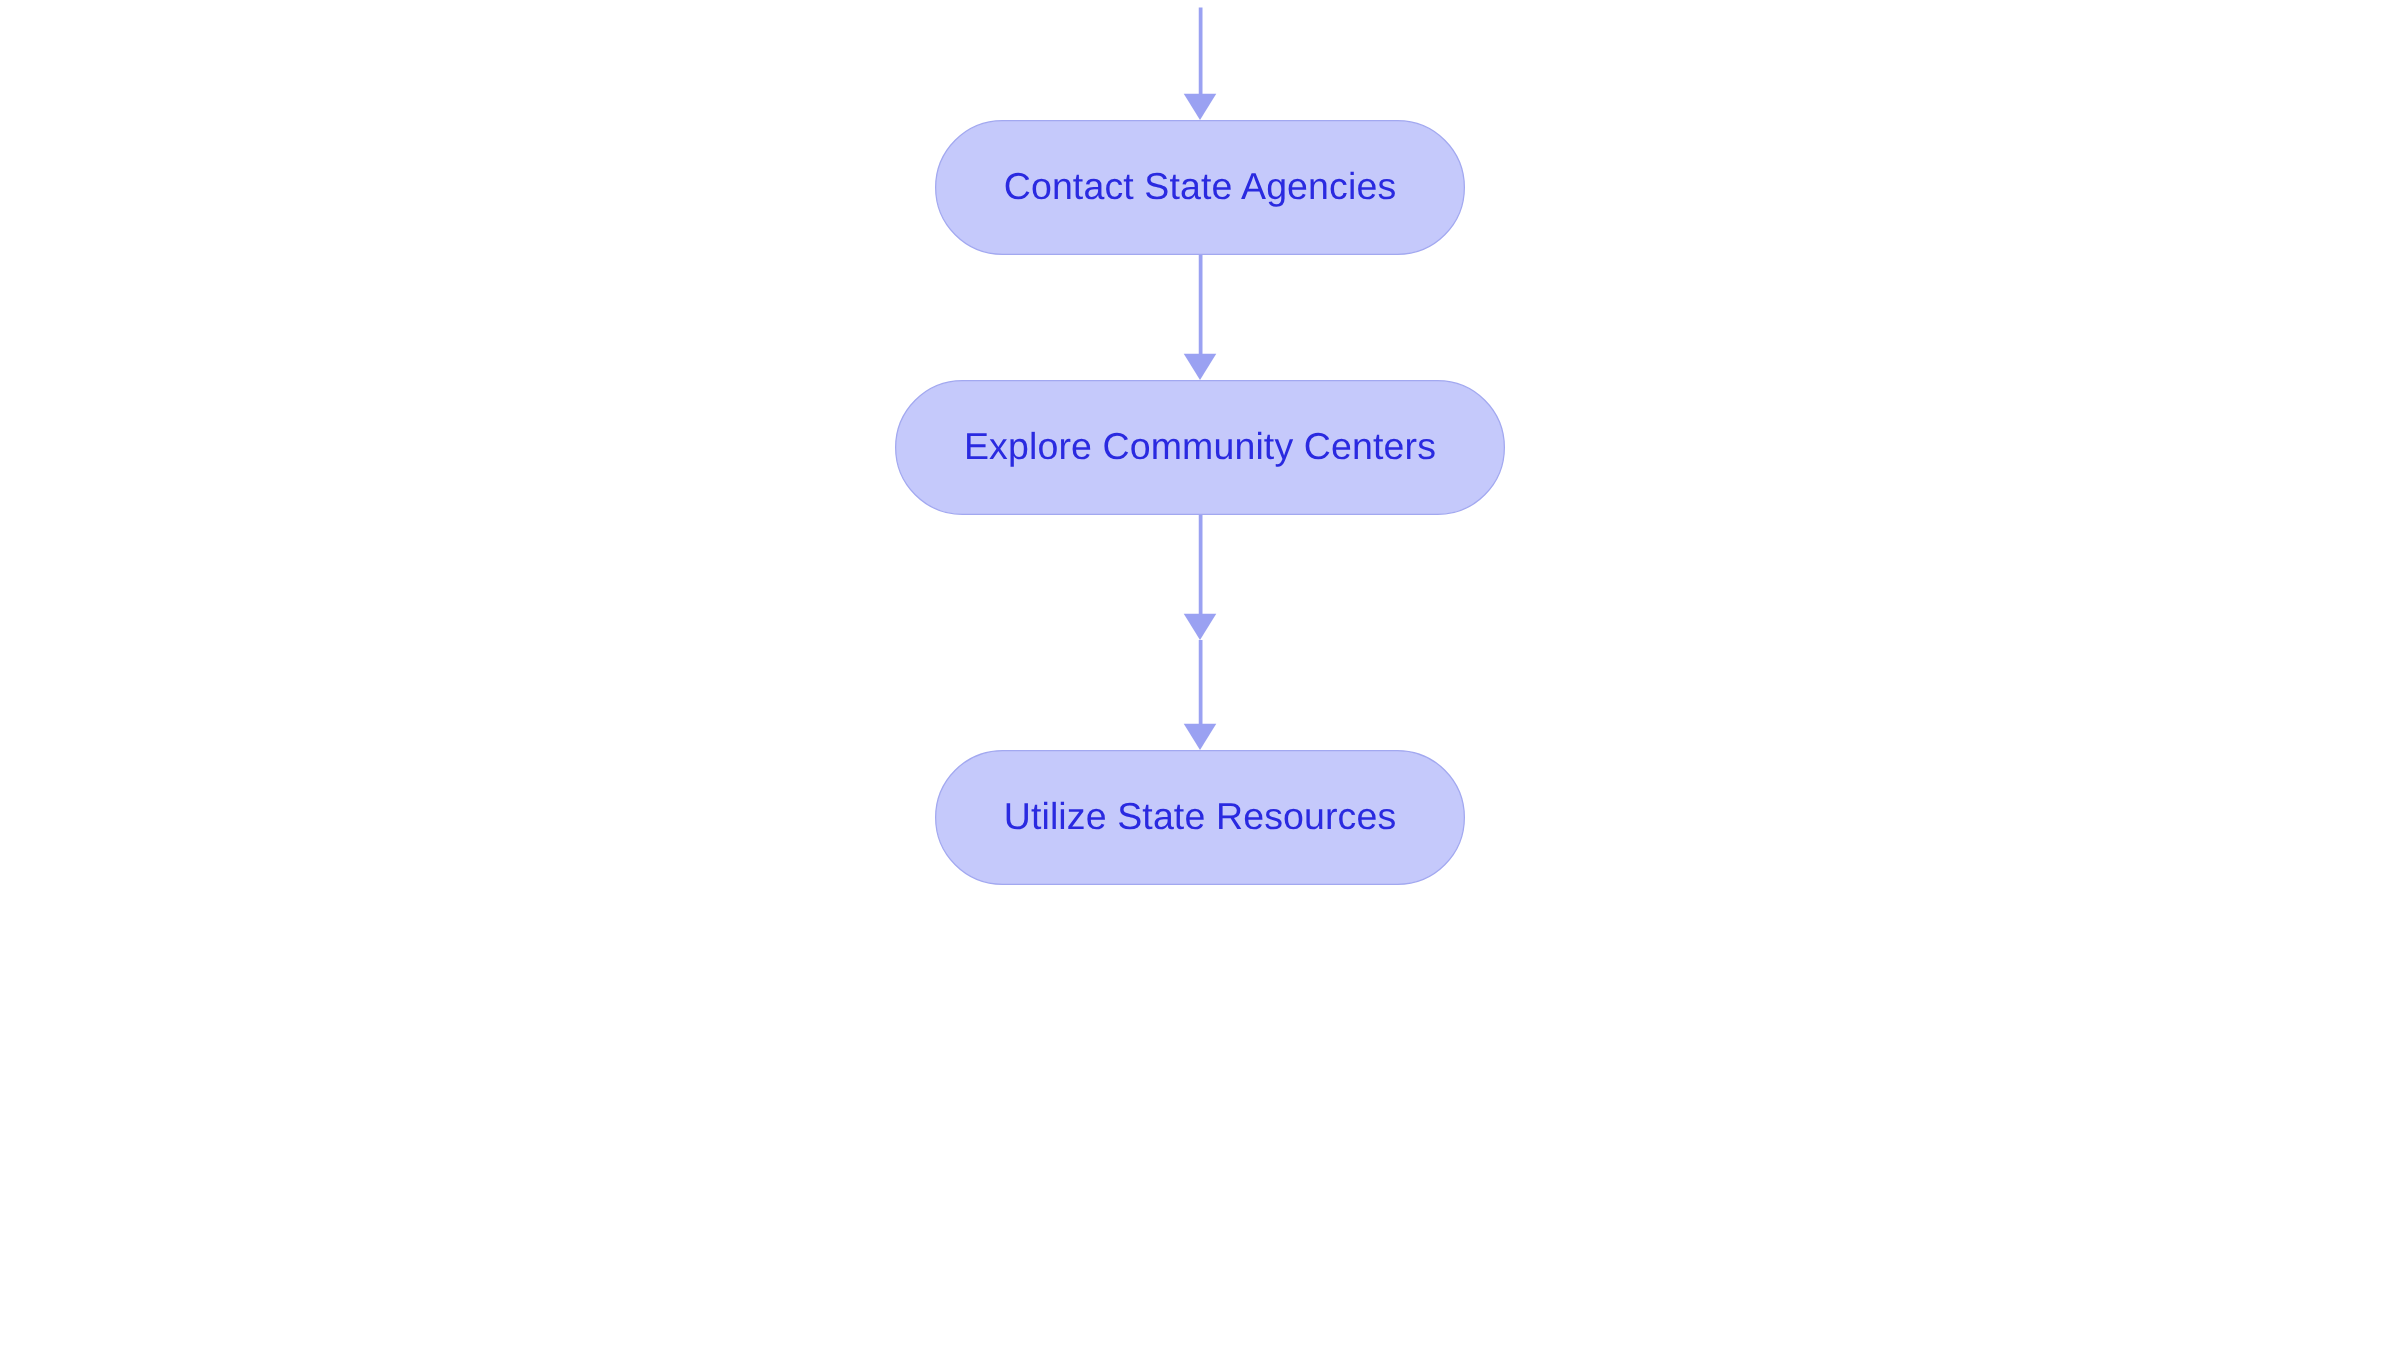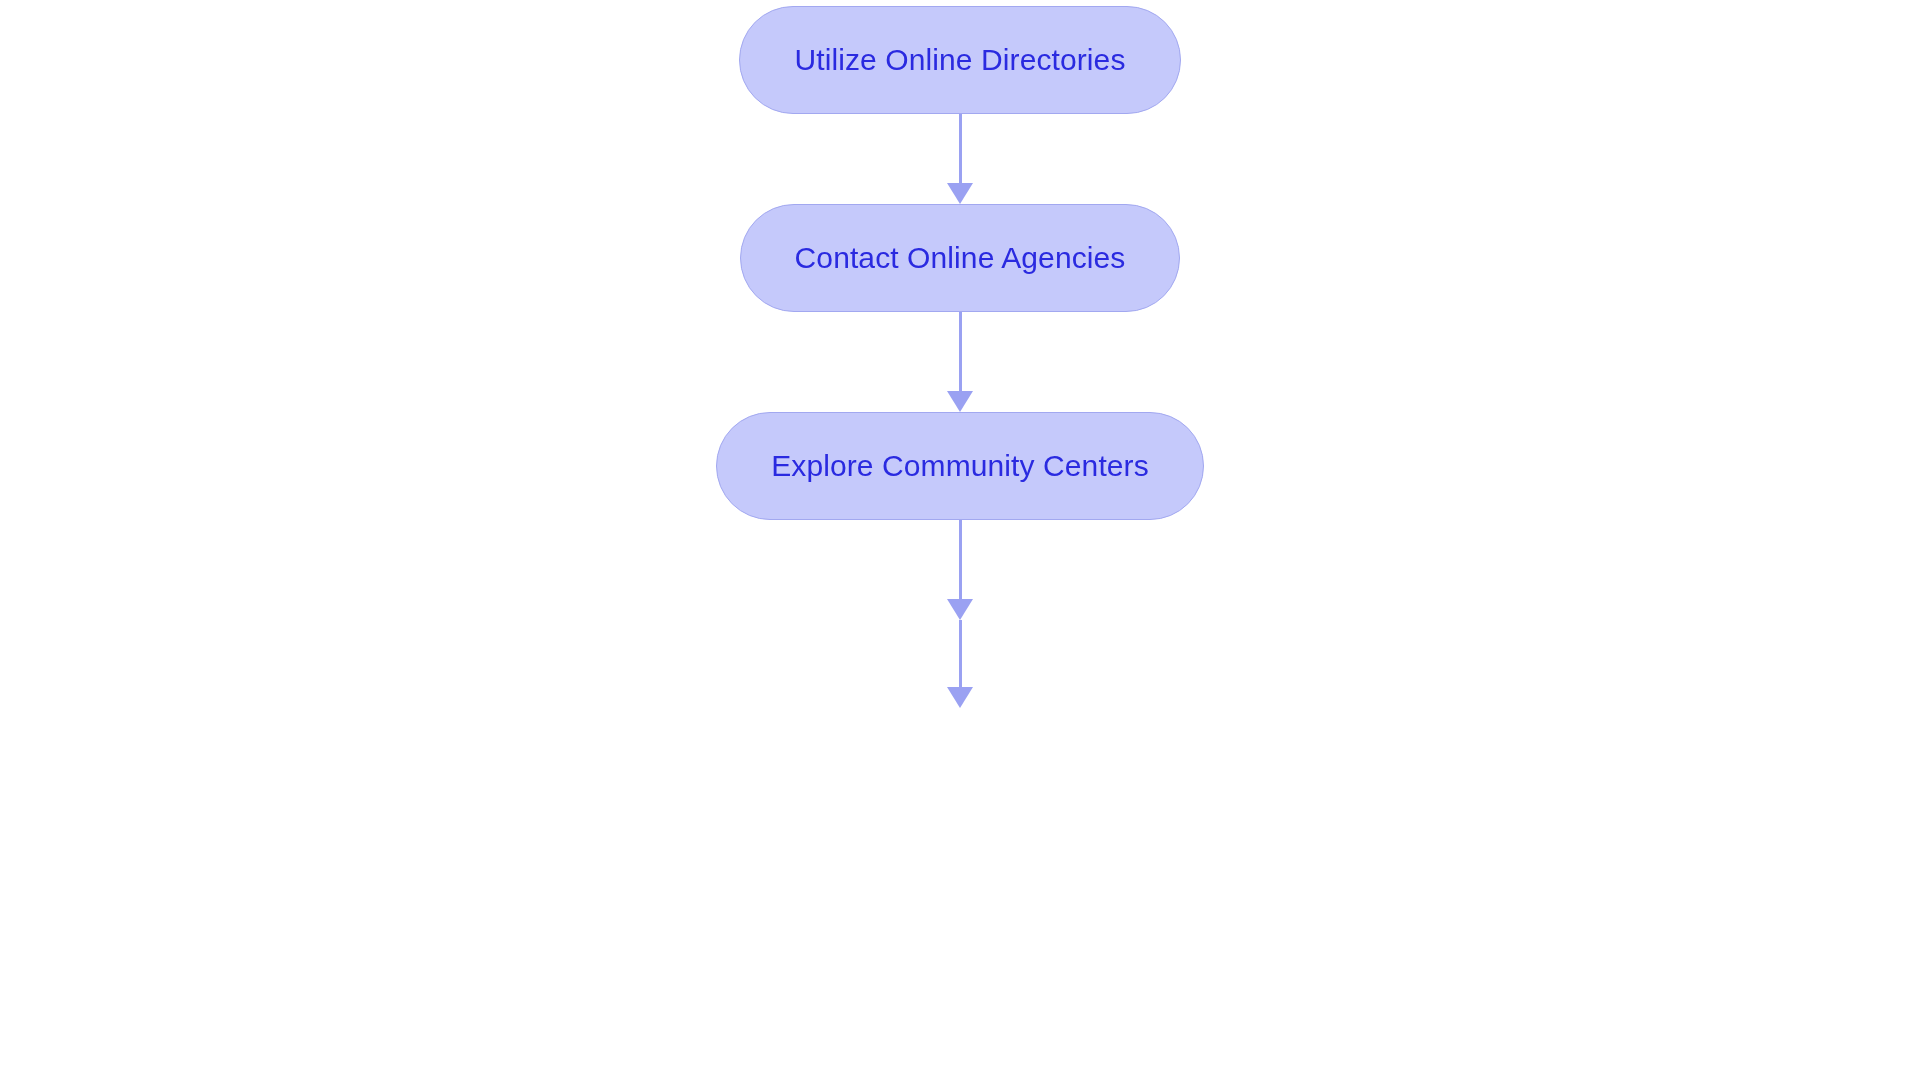--- a/index.html
+++ b/index.html
@@ -87,31 +87,28 @@
   .top-pad { height: 6px; width: 100%; }
 </style>
 </head>
 <body>
 
 <div id="flowchart-canvas" style="background: rgb(255, 255, 255);">
   <div class="flow-column">
 
     <div class="top-pad"></div>
 
-    <div class="flow-node" style="background: rgb(197, 201, 251); border-color: rgb(162, 168, 240); color: rgb(42, 42, 224);">
-      <span>Utilize Online Directories</span>
-    </div>
 
     <div class="flow-connector gap-0">
       <div class="connector-line" style="background: rgb(154, 161, 242);"></div>
       <div class="connector-head" style="border-top-color: rgb(154, 161, 242);"></div>
     </div>
 
     <div class="flow-node" style="background: rgb(197, 201, 251); border-color: rgb(162, 168, 240); color: rgb(42, 42, 224);">
-      <span>Contact Online Agencies</span>
+      <span>Contact State Agencies</span>
     </div>
 
     <div class="flow-connector gap-1">
       <div class="connector-line" style="background: rgb(154, 161, 242);"></div>
       <div class="connector-head" style="border-top-color: rgb(154, 161, 242);"></div>
     </div>
 
     <div class="flow-node" style="background: rgb(197, 201, 251); border-color: rgb(162, 168, 240); color: rgb(42, 42, 224); justify-content: center;">
       <span>Explore Community Centers</span>
     </div>
@@ -120,15 +117,18 @@
       <div class="connector-line" style="background: rgb(154, 161, 242);"></div>
       <div class="connector-head" style="border-top-color: rgb(154, 161, 242);"></div>
     </div>
 
 
     <div class="flow-connector gap-3">
       <div class="connector-line" style="background: rgb(154, 161, 242);"></div>
       <div class="connector-head" style="border-top-color: rgb(154, 161, 242);"></div>
     </div>
 
+    <div class="flow-node" style="background: rgb(197, 201, 251); border-color: rgb(162, 168, 240); color: rgb(42, 42, 224);">
+      <span>Utilize State Resources</span>
+    </div>
 
   </div>
 </div>
 
 </body></html>

